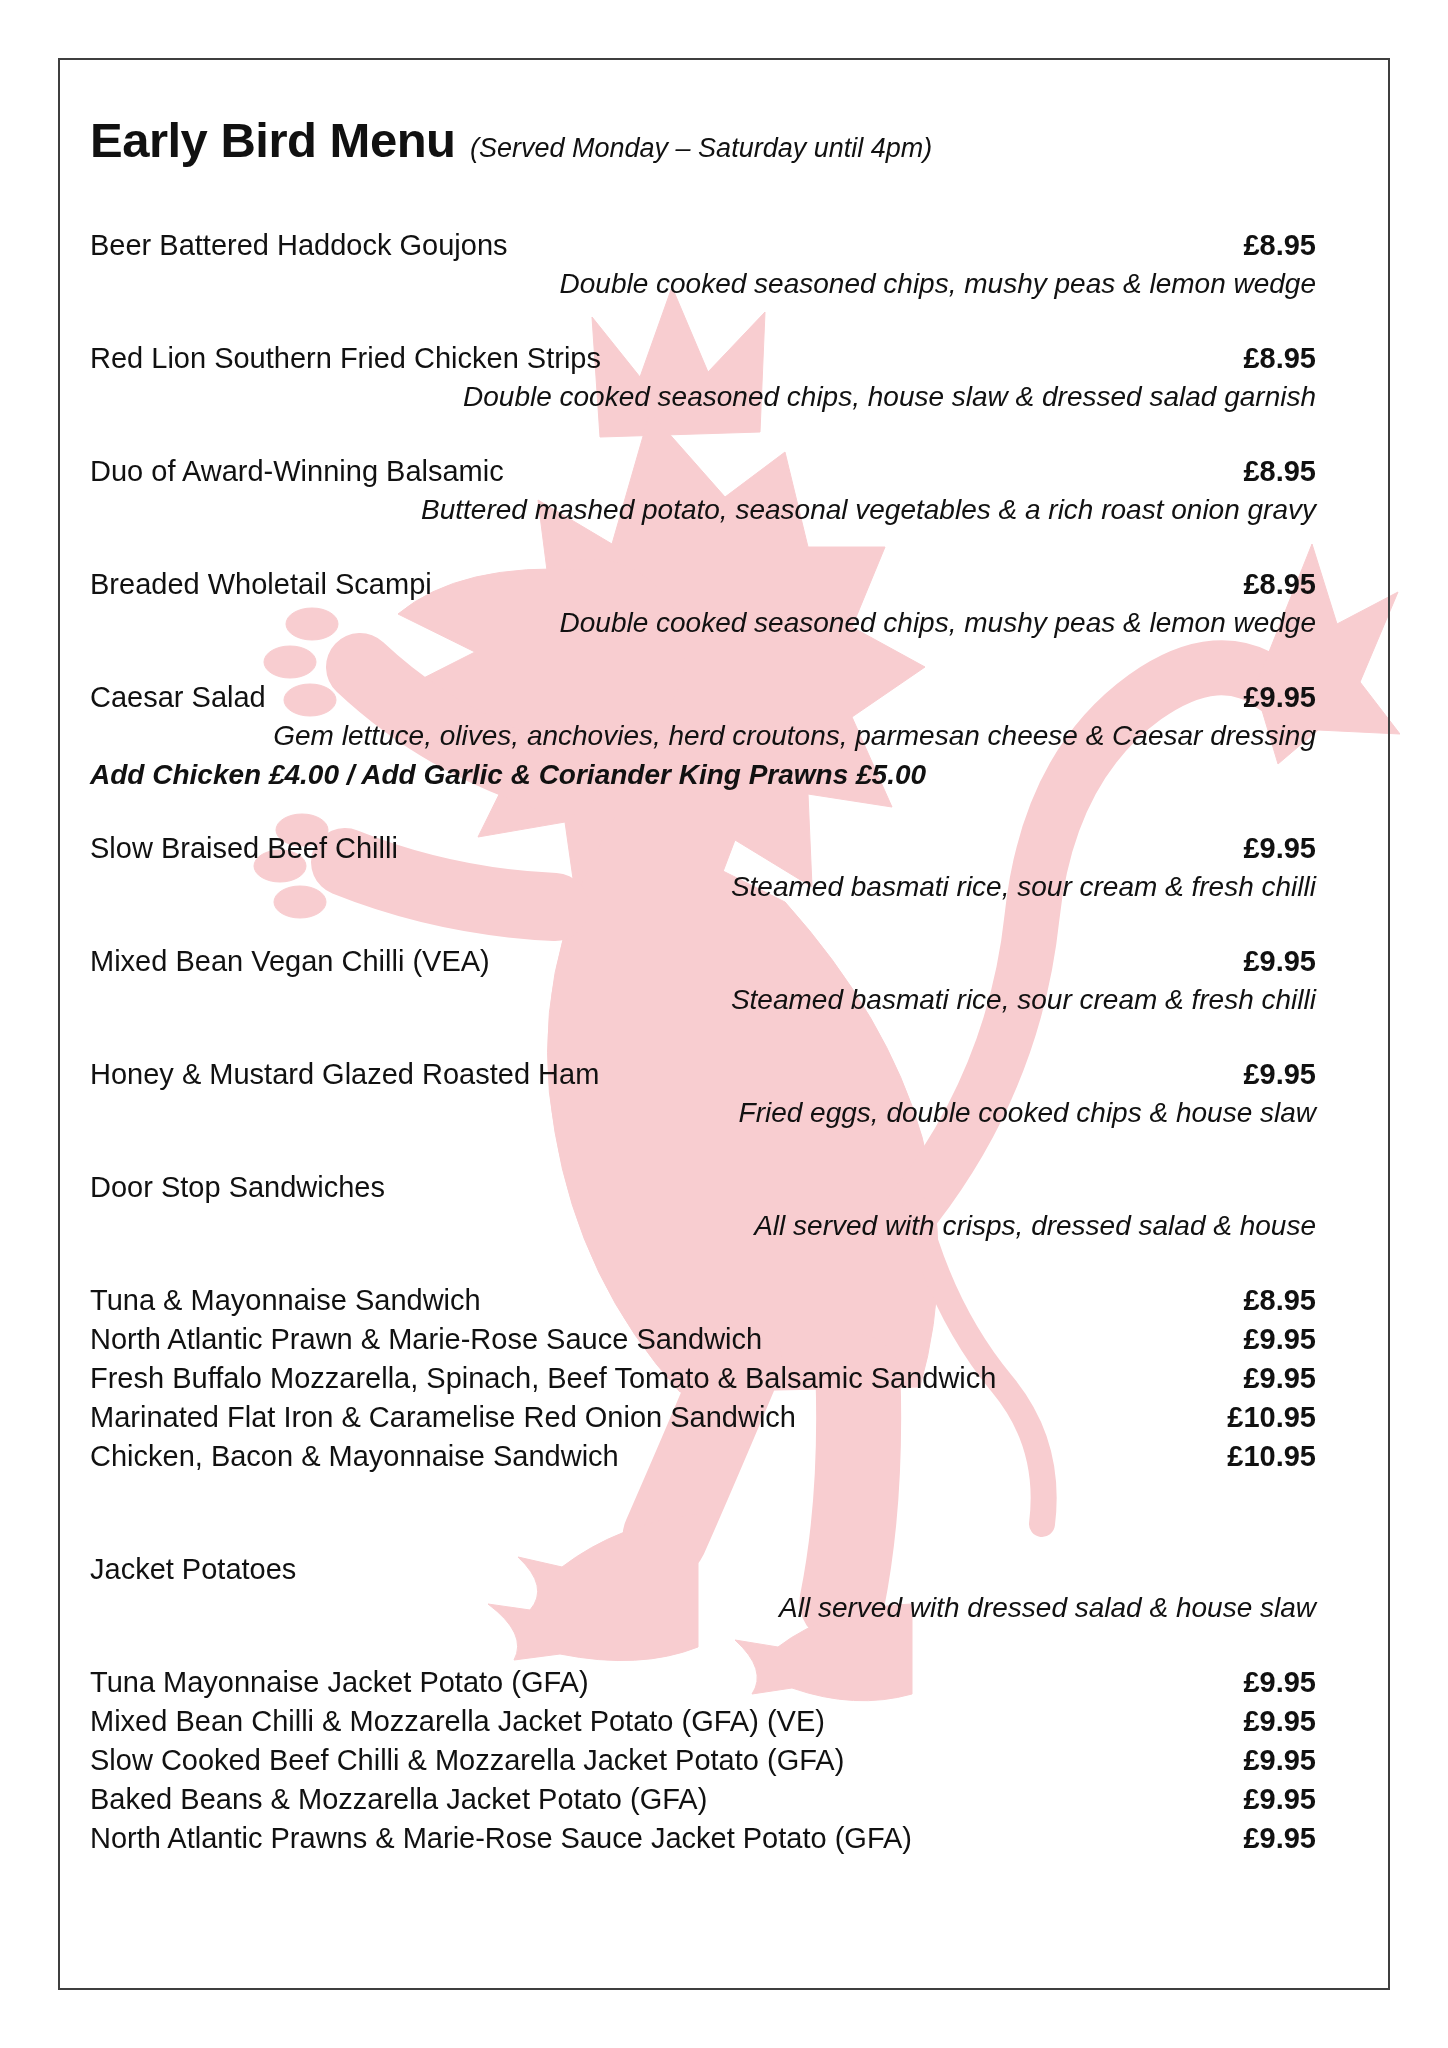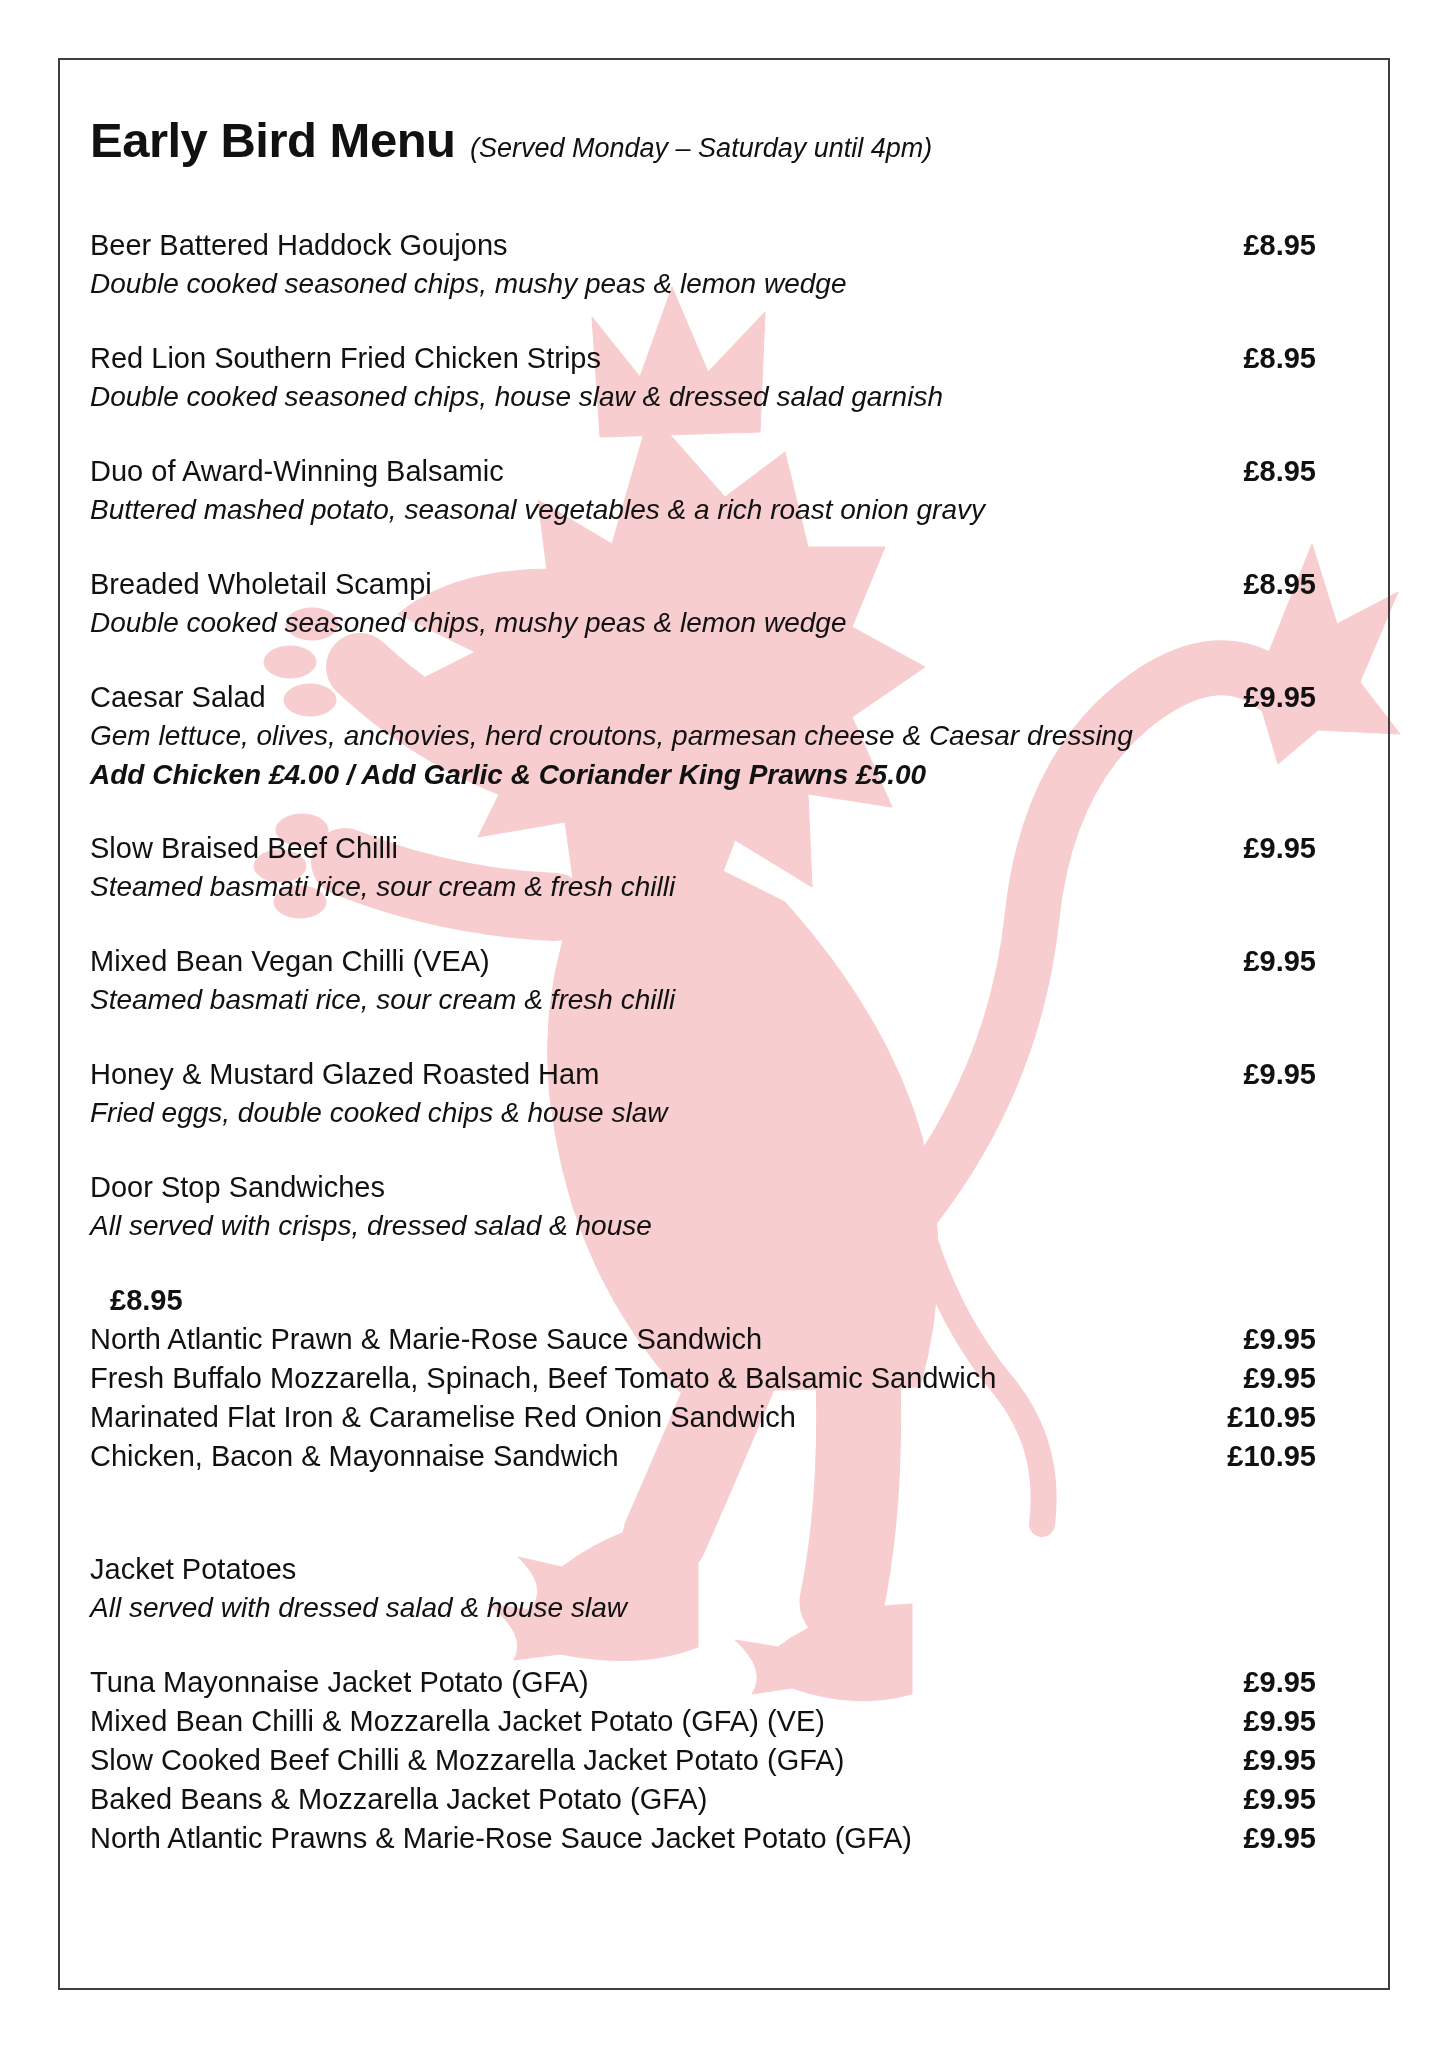--- a/index.html
+++ b/index.html
@@ -72,20 +72,21 @@
   .item-price {
     font-size: 29px;
     font-weight: 700;
     white-space: nowrap;
     margin-left: 20px;
   }
   .item-desc {
     font-size: 28px;
     font-style: italic;
     line-height: 40px;
+    text-align: right;
   }
   .item-extra {
     font-size: 28px;
     font-style: italic;
     font-weight: 700;
     line-height: 38px;
   }
   .simple-list .item-row { line-height: 39px; }
   .section-jackets { margin-top: 74px; }
 </style>
@@ -207,20 +208,21 @@
 
     <div class="menu-item">
       <div class="item-row">
         <span class="item-name">Door Stop Sandwiches</span>
       </div>
       <div class="item-desc">All served with crisps, dressed salad &amp; house</div>
     </div>
 
     <div class="simple-list">
       <div class="item-row">
+        <span class="item-name">Tuna &amp; Mayonnaise Sandwich</span>
         <span class="item-price">£8.95</span>
       </div>
       <div class="item-row">
         <span class="item-name">North Atlantic Prawn &amp; Marie-Rose Sauce Sandwich</span>
         <span class="item-price">£9.95</span>
       </div>
       <div class="item-row">
         <span class="item-name">Fresh Buffalo Mozzarella, Spinach, Beef Tomato &amp; Balsamic Sandwich</span>
         <span class="item-price">£9.95</span>
       </div>

